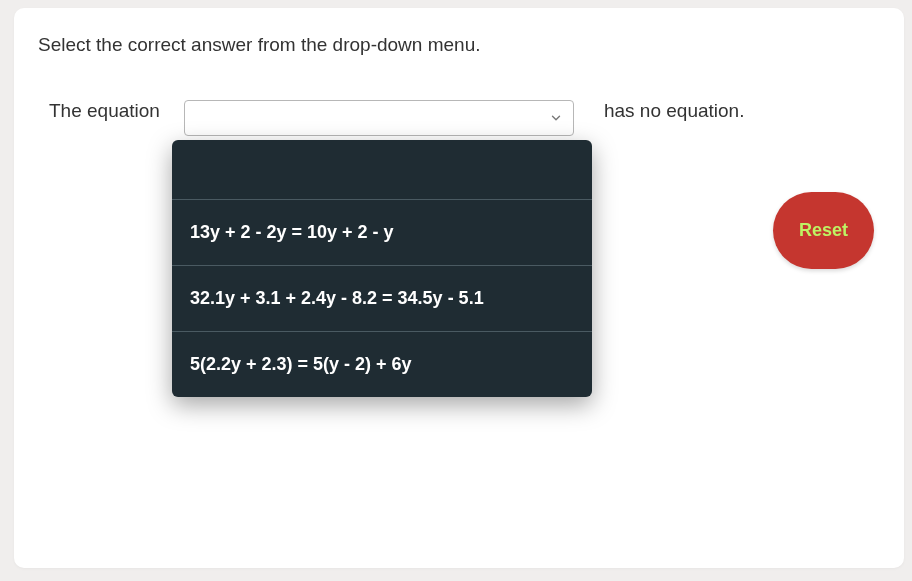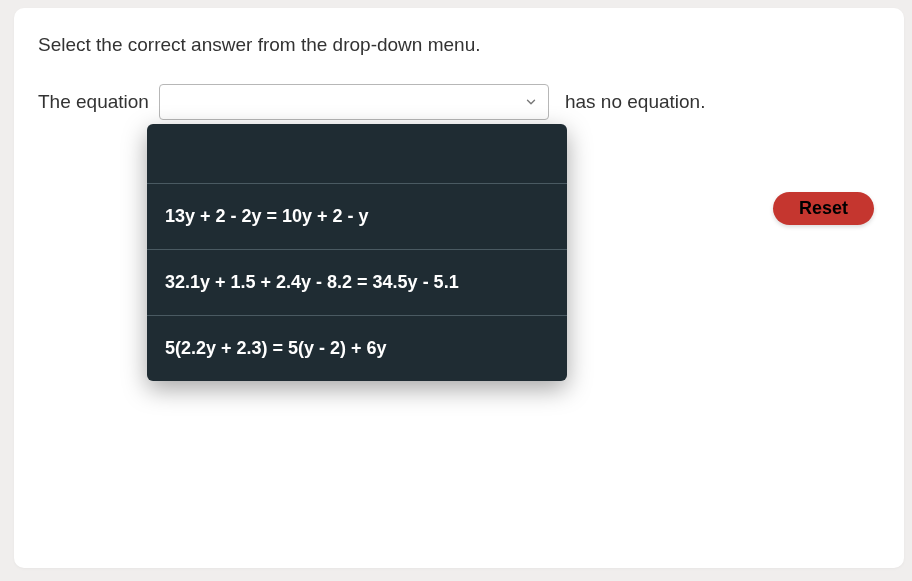--- a/index.html
+++ b/index.html
@@ -20,28 +20,28 @@
       border-radius: 10px;
       margin: 8px 8px 0 14px;
       padding: 26px 30px 40px 24px;
       min-height: 560px;
       position: relative;
       box-shadow: 0 1px 3px rgba(0,0,0,0.04);
     }
     .instruction {
       font-size: 19px;
       color: #333;
-      margin-bottom: 28px;
+      margin-bottom: 44px;
     }
     .question-row {
       display: flex;
-      align-items: center;
-      gap: 10px;
+      gap: 24px;
       font-size: 19px;
       color: #333;
+      margin-left: 11px;
     }
     .question-row .prefix {
       white-space: nowrap;
     }
     .question-row .suffix {
       white-space: nowrap;
       margin-left: 6px;
     }
     .select-wrap {
       position: relative;
@@ -93,24 +93,24 @@
       position: absolute;
       top: 184px;
       right: 30px;
       display: flex;
       gap: 28px;
       align-items: center;
     }
     .btn {
       border: none;
       border-radius: 999px;
-      color: #000000;
+      color: #bef264;
       font-size: 18px;
       font-weight: 700;
-      padding: 6px 26px;
+      padding: 28px 26px;
       cursor: pointer;
       box-shadow: 0 2px 4px rgba(0,0,0,0.15);
     }
     .btn-reset {
       background: #c5362f;
     }
     .btn-next {
       background: #1274c6;
     }
   </style>
@@ -129,21 +129,21 @@
         <span class="chevron">
           <svg width="14" height="14" viewBox="0 0 24 24" fill="none" stroke="currentColor" stroke-width="2.4" stroke-linecap="round" stroke-linejoin="round">
               <polyline points="6 9 12 15 18 9"></polyline>
             </svg>
         </span>
       </div>
 
       <div class="dropdown">
         <div class="dropdown-item blank"></div>
         <div class="dropdown-item">13y + 2 - 2y = 10y + 2 - y</div>
-        <div class="dropdown-item">32.1y + 1.5 + 2.4y - 8.2 = 34.5y - 5.1</div>
+        <div class="dropdown-item">32.1y + 3.1 + 2.4y - 8.2 = 34.5y - 5.1</div>
         <div class="dropdown-item">5(2.2y + 2.3) = 5(y - 2) + 6y</div>
       </div>
     </div>
 
     <span class="suffix">has no equation.</span>
   </div>
 
   <div class="buttons">
     <button class="btn btn-reset">Reset</button>
   </div>

